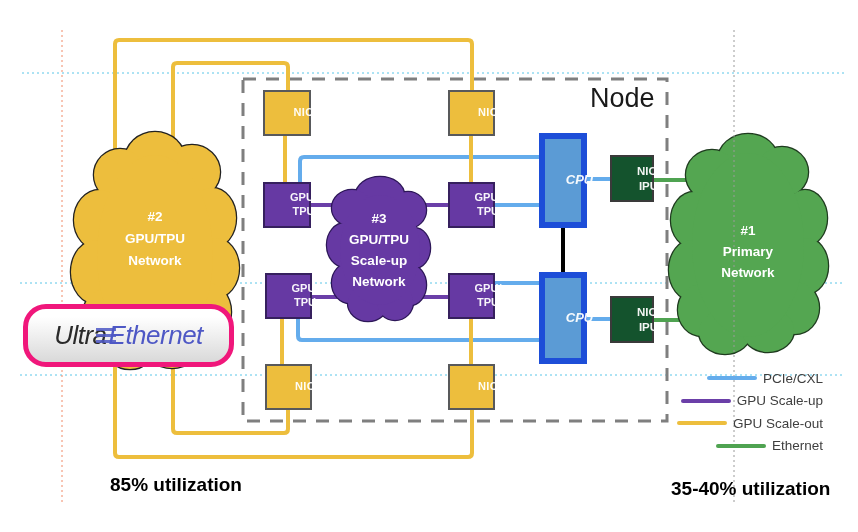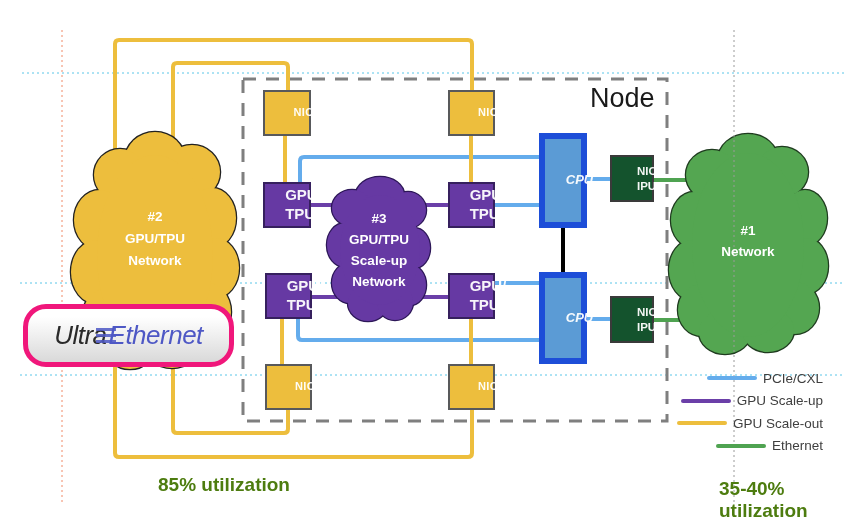--- a/index.html
+++ b/index.html
@@ -5,45 +5,45 @@
   html,body{margin:0;padding:0;background:#fff;}
   #stage{
     position:relative;width:858px;height:532px;overflow:hidden;background:#fff;
     font-family:"Liberation Sans",sans-serif;
   }
   #wires{position:absolute;left:0;top:0;z-index:1;}
   .abs{position:absolute;box-sizing:border-box;}
   
   .box{
     z-index:3;display:flex;align-items:center;justify-content:center;
-    text-align:left;font-weight:bold;color:rgba(255,255,255,.95);
+    text-align:center;font-weight:bold;color:rgba(255,255,255,.95);
     white-space:pre-line;line-height:1.25;padding-left:33px;
   }
   .nic{background:#EDBE3D;border:2px solid #58595B;font-size:11px;letter-spacing:.3px;}
-  .gpu{background:#6639A3;border:2px solid #36205E;font-size:15px;}
+  .gpu{background:#6639A3;border:2px solid #36205E;font-size:11px;}
   .cpu{background:#5B9BD5;border:6px solid #1d4ed8;font-size:13px;font-weight:600;font-style:italic;}
   .ipu{background:#14532d;border:2px solid #3A3A3A;font-size:11.5px;}
   
   .cloudtext{
     z-index:3;color:#fff;font-weight:bold;text-align:center;font-size:13.5px;
   }
   .ct-line{display:block;}
   
   .nodelabel{z-index:3;font-size:27px;color:#1a1a1a;}
   
   #legend{z-index:3;display:flex;flex-direction:column;gap:4.5px;align-items:flex-end;}
   .lrow{display:flex;align-items:center;height:18px;}
   .swatch{width:50px;height:4px;border-radius:2px;flex:0 0 auto;}
   .sw-blue{background:#64ACEC;}
   .sw-purple{background:#6B3FA8;}
   .sw-yellow{background:#EDBE3D;}
   .sw-green{background:#4FA351;}
   .lbl{margin-left:6px;font-size:13.5px;color:#3F3F3F;}
   
-  .util{z-index:3;font-size:19px;font-weight:600;color:#4d7c0f;margin-left:48px;}
+  .util{z-index:3;font-size:19px;font-weight:600;color:#000000;}
   
   #logo{
     z-index:4;left:23px;top:304px;width:211px;height:63px;border:5px solid #F0177B;
     border-radius:23px;background:linear-gradient(180deg,#ffffff 15%,#d9d9d9 100%);
     display:flex;align-items:center;justify-content:center;
     font-style:italic;font-size:26px;letter-spacing:-0.5px;
   }
   .logo-ultra{color:#2A2A2A;}
   .logo-ethernet{color:#4E58C5;position:relative;margin-left:2px;}
   .logo-ethernet::before{
@@ -214,20 +214,21 @@
     <span class="ct-line">Network</span>
   </div>
   <div class="abs cloudtext" style="left:319px;top:208px;width:120px;line-height:21px;">
     <span class="ct-line">#3</span>
     <span class="ct-line">GPU/TPU</span>
     <span class="ct-line">Scale-up</span>
     <span class="ct-line">Network</span>
   </div>
   <div class="abs cloudtext" style="left:688px;top:220px;width:120px;line-height:21px;">
     <span class="ct-line">#1</span>
+    <span class="ct-line">Primary</span>
     <span class="ct-line">Network</span>
   </div>
 
   <div id="legend" class="abs" style="left:677px;top:369px;">
     <div class="lrow">
       <span class="swatch sw-blue"></span>
       <span class="lbl">PCIe/CXL</span>
     </div>
     <div class="lrow">
       <span class="swatch sw-purple"></span>

